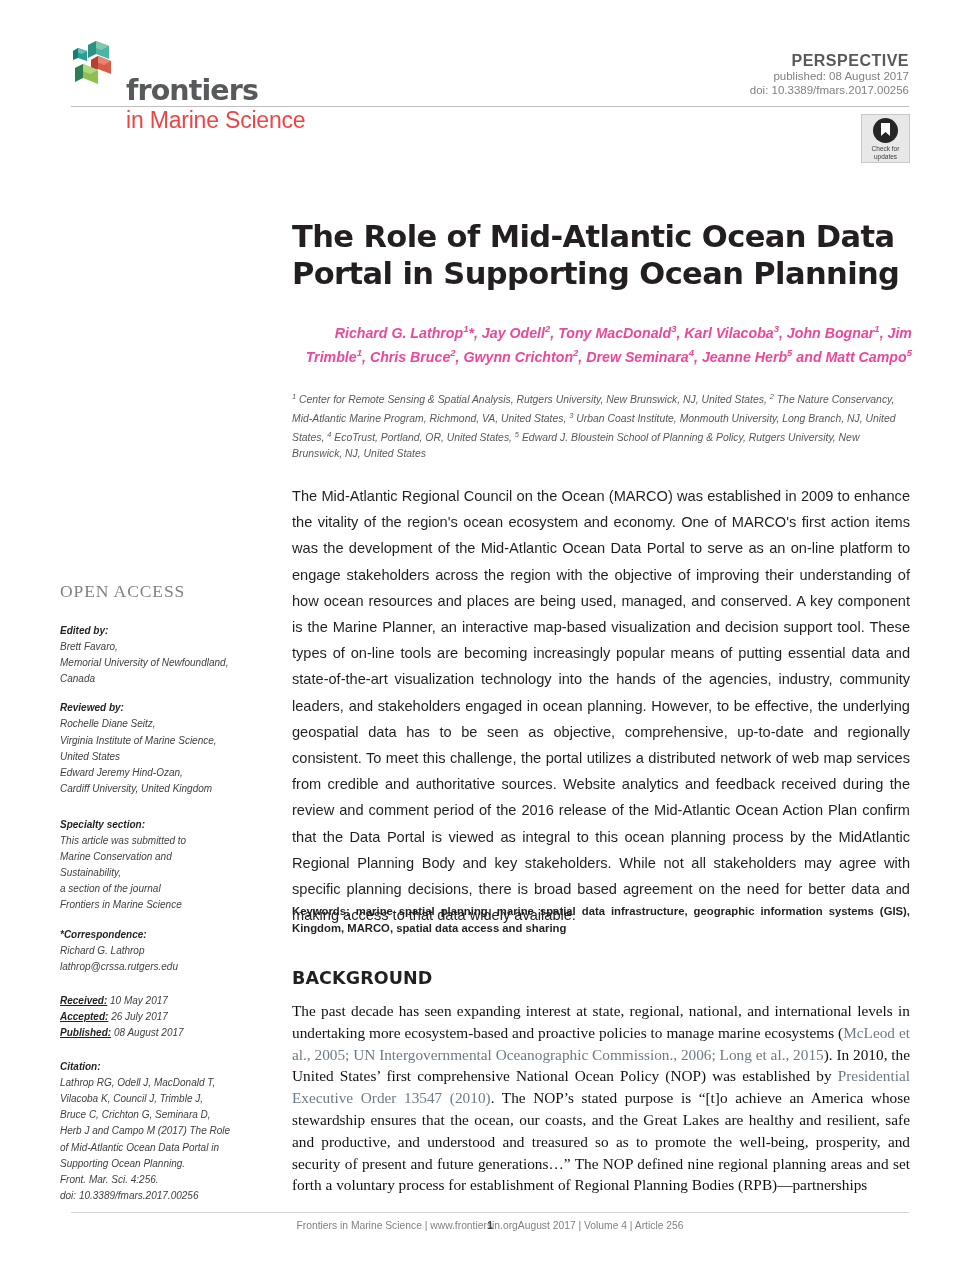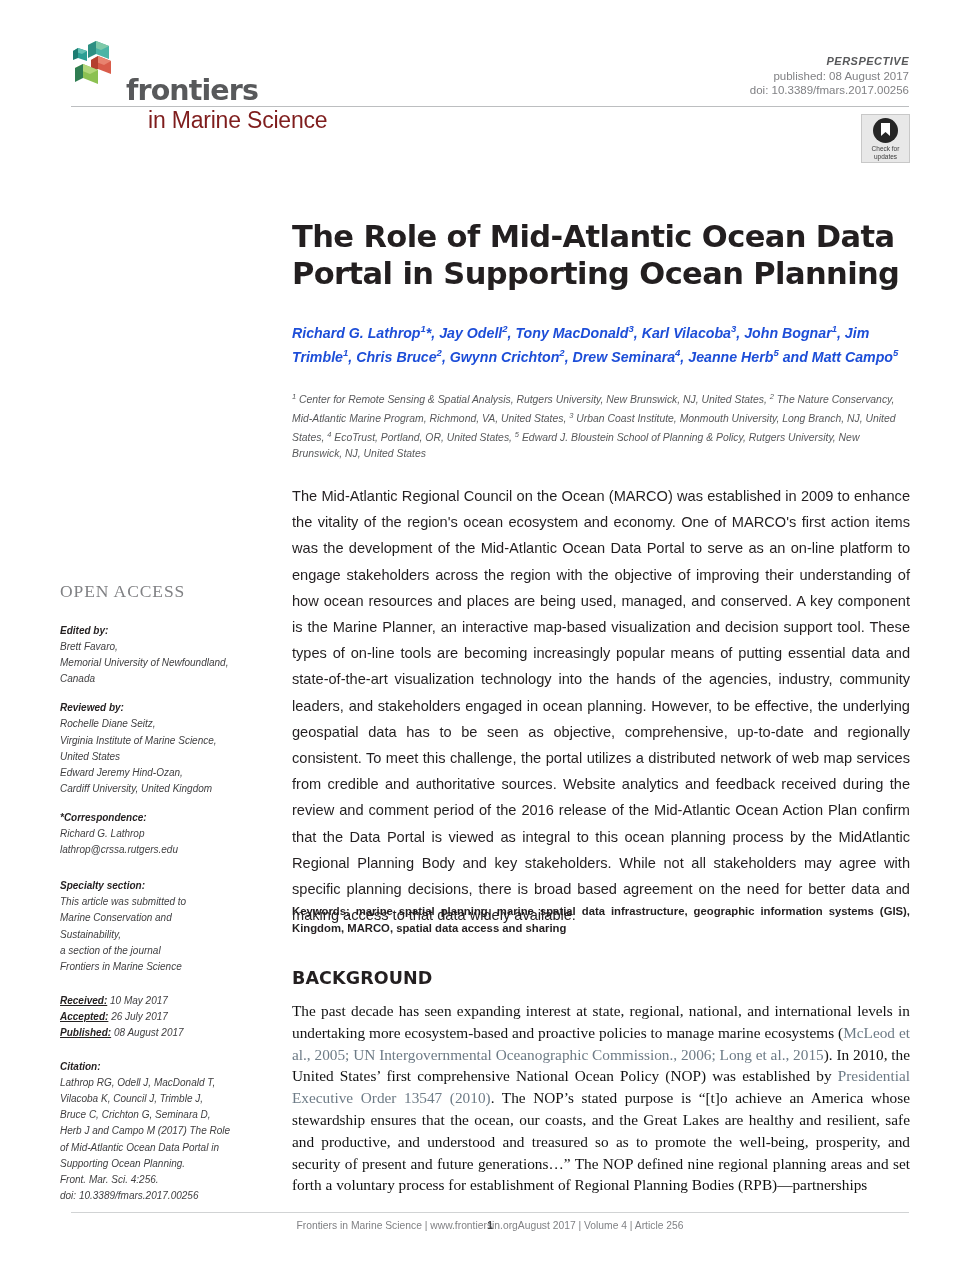--- a/index.html
+++ b/index.html
@@ -59,38 +59,36 @@
     color: #58595b;
     line-height: 30px;
     margin-top: 38px;
   }
 
   .logo-line2 {
     font-family: "Liberation Sans", sans-serif;
     font-size: 23px;
     font-weight: 300;
     letter-spacing: -0.2px;
-    color: #7f1d1d;
+    color: #ef4444;
     line-height: 26px;
     margin-top: 1px;
-    margin-left: 22px;
   }
 
   .header-meta {
     position: absolute;
     right: 0; top: 18px;
     text-align: right;
     line-height: 14.5px;
   }
   .header-meta .ptype {
-    font-size: 11px;
+    font-size: 16px;
     font-weight: bold;
     letter-spacing: 0.5px;
     color: #58595b;
-    font-style: italic;
   }
   .header-meta .pline {
     font-size: 11.5px;
     color: #808184;
   }
 
   .masthead-rule {
     position: absolute;
     left: 71px; top: 106px;
     width: 838px;
@@ -148,21 +146,22 @@
   }
 
   .authors {
     position: absolute;
     left: 292px; top: 319px;
     width: 620px;
     font-size: 14.2px;
     font-weight: bold;
     font-style: italic;
     line-height: 20.5px;
-    color: #1d4ed8;
+    color: #ec4899;
+    text-align: right;
   }
   .authors sup { font-size: 9.5px; font-weight: bold; }
 
   .affiliations {
     position: absolute;
     left: 292px; top: 389px;
     width: 620px;
     font-size: 10.4px;
     font-style: italic;
     line-height: 15.5px;
@@ -365,33 +364,33 @@
 
     <div class="sb-block">
       <span class="hd">Reviewed by:</span>
       <span class="sb-line">Rochelle Diane Seitz,</span>
       <span class="sb-line">Virginia Institute of Marine Science,</span>
       <span class="sb-line">United States</span>
       <span class="sb-line">Edward Jeremy Hind-Ozan,</span>
       <span class="sb-line">Cardiff University, United Kingdom</span>
     </div>
 
-    <div class="sb-block">
-      <span class="hd">*Correspondence:</span>
-      <span class="sb-line">Richard G. Lathrop</span>
-      <span class="sb-line">lathrop@crssa.rutgers.edu</span>
-    </div>
-
     <div class="sb-block" style="margin-top:20px;">
       <span class="hd">Specialty section:</span>
       <span class="sb-line">This article was submitted to</span>
       <span class="sb-line">Marine Conservation and</span>
       <span class="sb-line">Sustainability,</span>
       <span class="sb-line">a section of the journal</span>
       <span class="sb-line">Frontiers in Marine Science</span>
+    </div>
+
+    <div class="sb-block">
+      <span class="hd">*Correspondence:</span>
+      <span class="sb-line">Richard G. Lathrop</span>
+      <span class="sb-line">lathrop@crssa.rutgers.edu</span>
     </div>
 
     <div class="sb-block sb-dates" style="margin-top:18px;">
       <span class="sb-line"><span class="inline-hd">Received:</span> <span>10 May 2017</span></span>
       <span class="sb-line"><span class="inline-hd">Accepted:</span> <span>26 July 2017</span></span>
       <span class="sb-line"><span class="inline-hd">Published:</span> <span>08 August 2017</span></span>
     </div>
 
     <div class="sb-block" style="margin-top:18px;">
       <span class="hd">Citation:</span>

